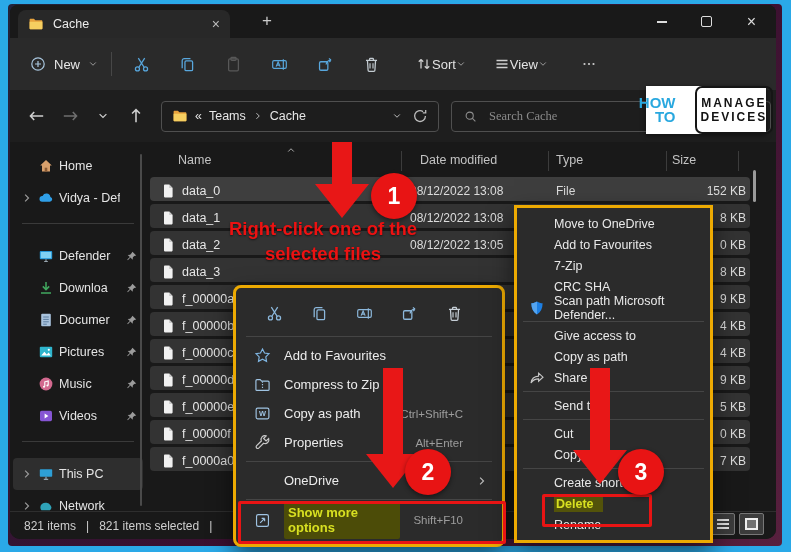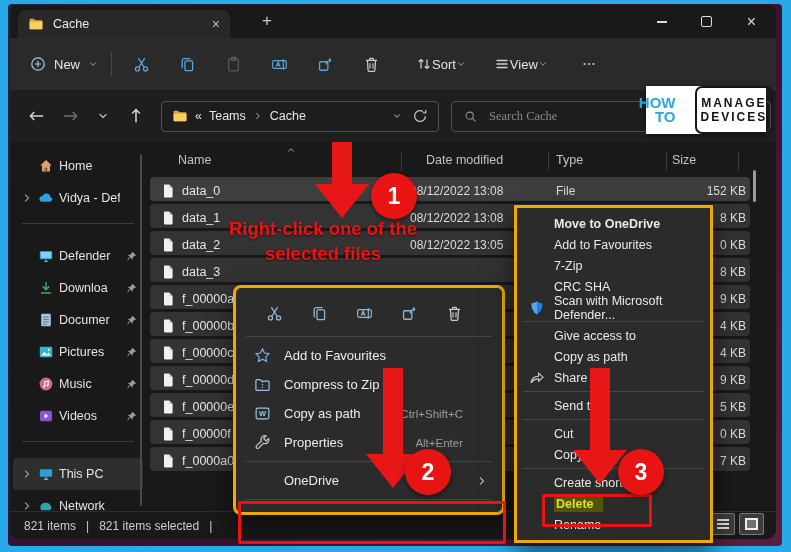--- a/index.html
+++ b/index.html
@@ -57,21 +57,21 @@
   .sic{width:16px;height:16px}
   .slabel{flex:1;white-space:nowrap;overflow:hidden}
   .spin{width:13px;height:13px;margin-left:auto}
   .sdiv{height:1px;background:#3a3a3a;margin:9px 12px 16px}
   .sscroll{position:absolute;left:130px;top:12px;width:2px;height:352px;background:#4a4a4a;border-radius:1px}
 
   .filearea{position:absolute;left:136px;top:0;right:0;bottom:0}
   .fhead{position:absolute;left:0;top:6px;right:0;height:26px;color:#c3c3c3;font-size:12.5px}
   .hname{position:absolute;left:32px;top:5px}
   .hcaret{position:absolute;left:140px;top:-3px;color:#aaaaaa}
-  .hdate{position:absolute;left:280px;top:5px}
+  .hdate{position:absolute;left:274px;top:5px}
   .htype{position:absolute;left:410px;top:5px}
   .hsize{position:absolute;left:526px;top:5px}
   .hsep{position:absolute;top:3px;width:1px;height:20px;background:#3c3c3c}
   .rows{position:absolute;left:4px;top:35px;right:26px}
   .frow{height:24px;margin-bottom:3px;background:#333333;border-radius:4px;position:relative;color:#e6e6e6;font-size:12.5px}
   .frow.focused{background:#3e3e3e}
   .fic{position:absolute;left:10px;top:6px}
   .fname{position:absolute;left:32px;top:7px}
   .fdate{position:absolute;left:260px;top:7px;font-size:12px;color:#dcdcdc}
   .ftype{position:absolute;left:406px;top:7px;font-size:12px;color:#dcdcdc}
@@ -95,21 +95,21 @@
   .m1ic{width:17px;height:17px}
   .m1short{margin-left:auto;color:#9d9d9d;font-size:11.5px}
   .m1chev{width:12px;height:12px;color:#bbbbbb}
   .m1item.highlighted{height:32px}
   .m1item.highlighted .m1label{background:#4c4c08;color:#d8e021;font-weight:bold;padding:4px 12px 4px 4px;border-radius:2px}
 
   
   .menu2{position:absolute;left:504px;top:200px;width:199px;background:#2b2b2b;border:3px solid #edaa02;box-shadow:0 10px 24px rgba(0,0,0,.55);z-index:50;padding:5px 0;box-sizing:border-box}
   .m2item{height:21px;display:flex;align-items:center;padding:0 8px 0 12px;color:#e9e9e9;font-size:12.5px}
   .m2ic{width:16px;height:16px;margin-right:9px}
-  .m2item.bold .m2label{font-weight:bold}
+  .m2item.bold .m2label{font-weight:normal}
   .m2item.highlighted .m2label{background:#53530a;color:#d8e021;font-weight:bold;padding:1px 9px 1px 2px}
   .m2sep{height:1px;background:#454545;margin:3px 6px}
 
   
   .redbox{position:absolute;border:3px solid #e81414;z-index:60;border-radius:2px}
   .shaft{position:absolute;background:#e81717;z-index:70}
   .ahead{position:absolute;width:0;height:0;border-left:27px solid transparent;border-right:27px solid transparent;border-top:34px solid #e81717;z-index:70}
   .acircle{position:absolute;width:46px;height:46px;border-radius:50%;background:#e81414;color:#ffffff;font-weight:bold;font-size:23px;display:flex;align-items:center;justify-content:center;z-index:72;box-shadow:0 2px 5px rgba(0,0,0,.45)}
   .anntext{position:absolute;left:217px;top:211px;width:192px;text-align:center;color:#ec1212;font-weight:bold;font-size:18.5px;line-height:25px;z-index:70;text-shadow:0 1px 2px rgba(0,0,0,.55)}
 
@@ -748,20 +748,31 @@
           <span class="m1ic ico"></span>
           <span class="m1label">OneDrive</span>
           <span class="m1short"></span>
           <span class="m1chev ico">
             <svg viewBox="0 0 16 16">
               <path d="M5.5 3.5 10 8l-4.5 4.5" fill="none" stroke="currentColor" stroke-width="1.6"></path>
             </svg>
           </span>
         </div>
         <div class="m1sep"></div>
+        <div class="m1item highlighted">
+          <span class="m1ic ico">
+            <svg viewBox="0 0 16 16">
+              <rect x="2.4" y="2.4" width="11.2" height="11.2" rx="1.6" fill="none" stroke="#9fc3e2" stroke-width="1.1"></rect>
+              <path d="M5.8 10.2 10 6M10 6H7.2M10 6v2.8" fill="none" stroke="#9fc3e2" stroke-width="1.1"></path>
+            </svg>
+          </span>
+          <span class="m1label">Show more options</span>
+          <span class="m1short">Shift+F10</span>
+          <span class="m1chev ico"></span>
+        </div>
       </div>
   </div>
 
   <div class="menu2">
     <div>
 
     <div class="m2item bold">
           <span class="m2ic ico"></span>
           <span class="m2label">Move to OneDrive</span>
         </div>
@@ -777,21 +788,21 @@
           <span class="m2ic ico"></span>
           <span class="m2label">CRC SHA</span>
         </div>
         <div class="m2item">
           <span class="m2ic ico">
             <svg viewBox="0 0 16 16">
               <path d="M8 1.4C6.2 2.6 4.3 3.2 2.4 3.3c0 5.4 1.9 9 5.6 11.3 3.7-2.3 5.6-5.9 5.6-11.3-1.9-.1-3.8-.7-5.6-1.9z" fill="#1d7fe3"></path>
               <path d="M8 1.4C6.2 2.6 4.3 3.2 2.4 3.3c0 5.4 1.9 9 5.6 11.3z" fill="#54a4ef"></path>
             </svg>
           </span>
-          <span class="m2label">Scan with Microsoft Defender...</span>
+          <span class="m2label">Scan path Microsoft Defender...</span>
         </div>
         <div class="m2sep"></div>
         <div class="m2item">
           <span class="m2ic ico"></span>
           <span class="m2label">Give access to</span>
         </div>
         <div class="m2item">
           <span class="m2ic ico"></span>
           <span class="m2label">Copy as path</span>
         </div>

